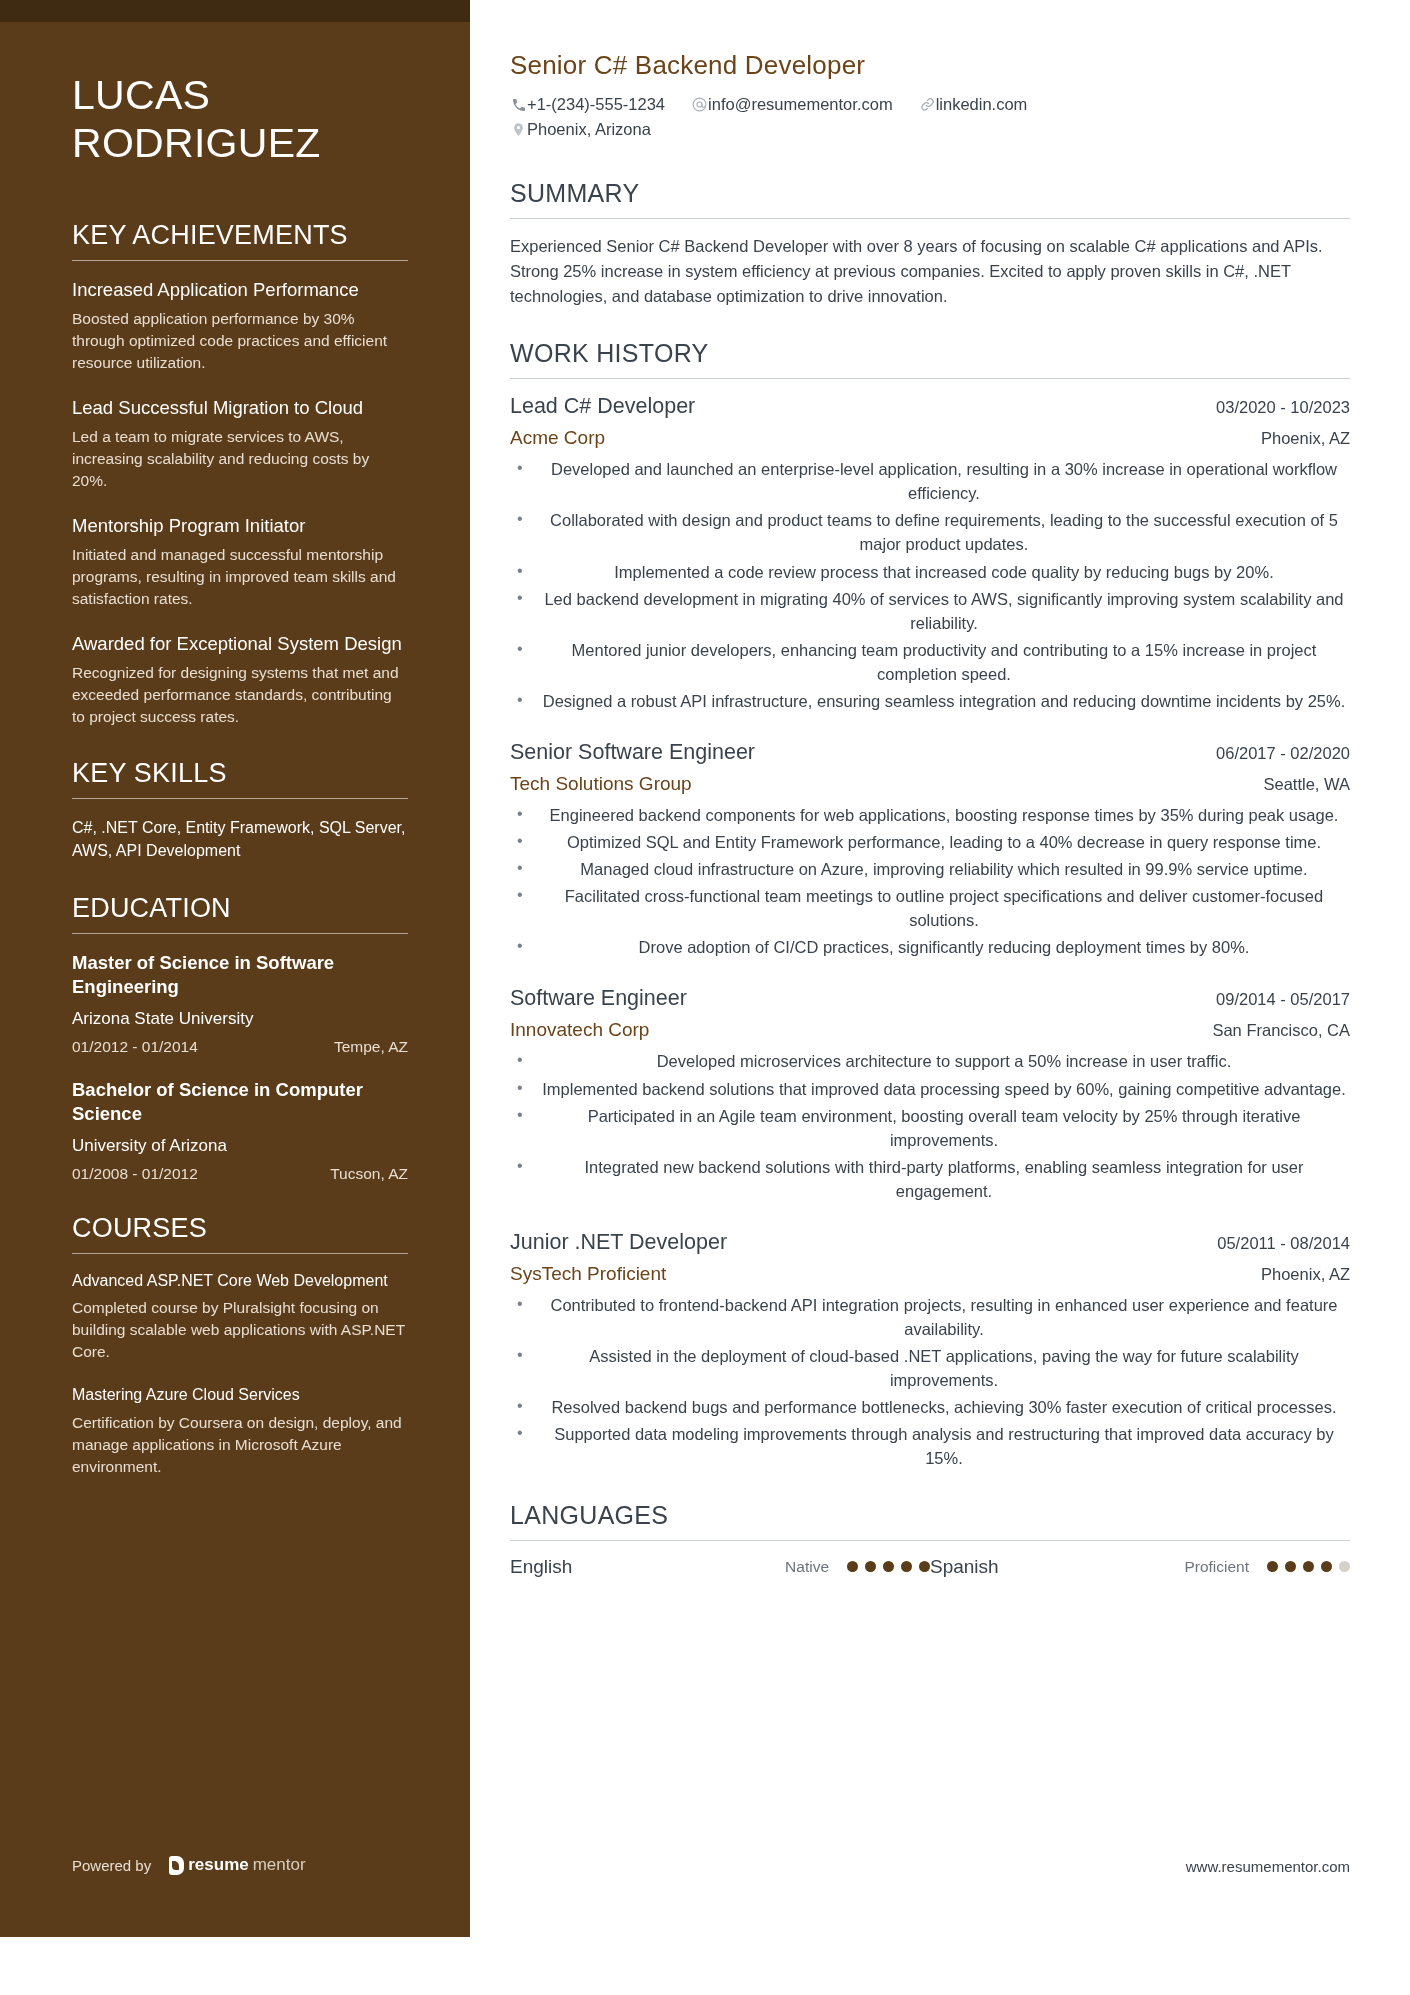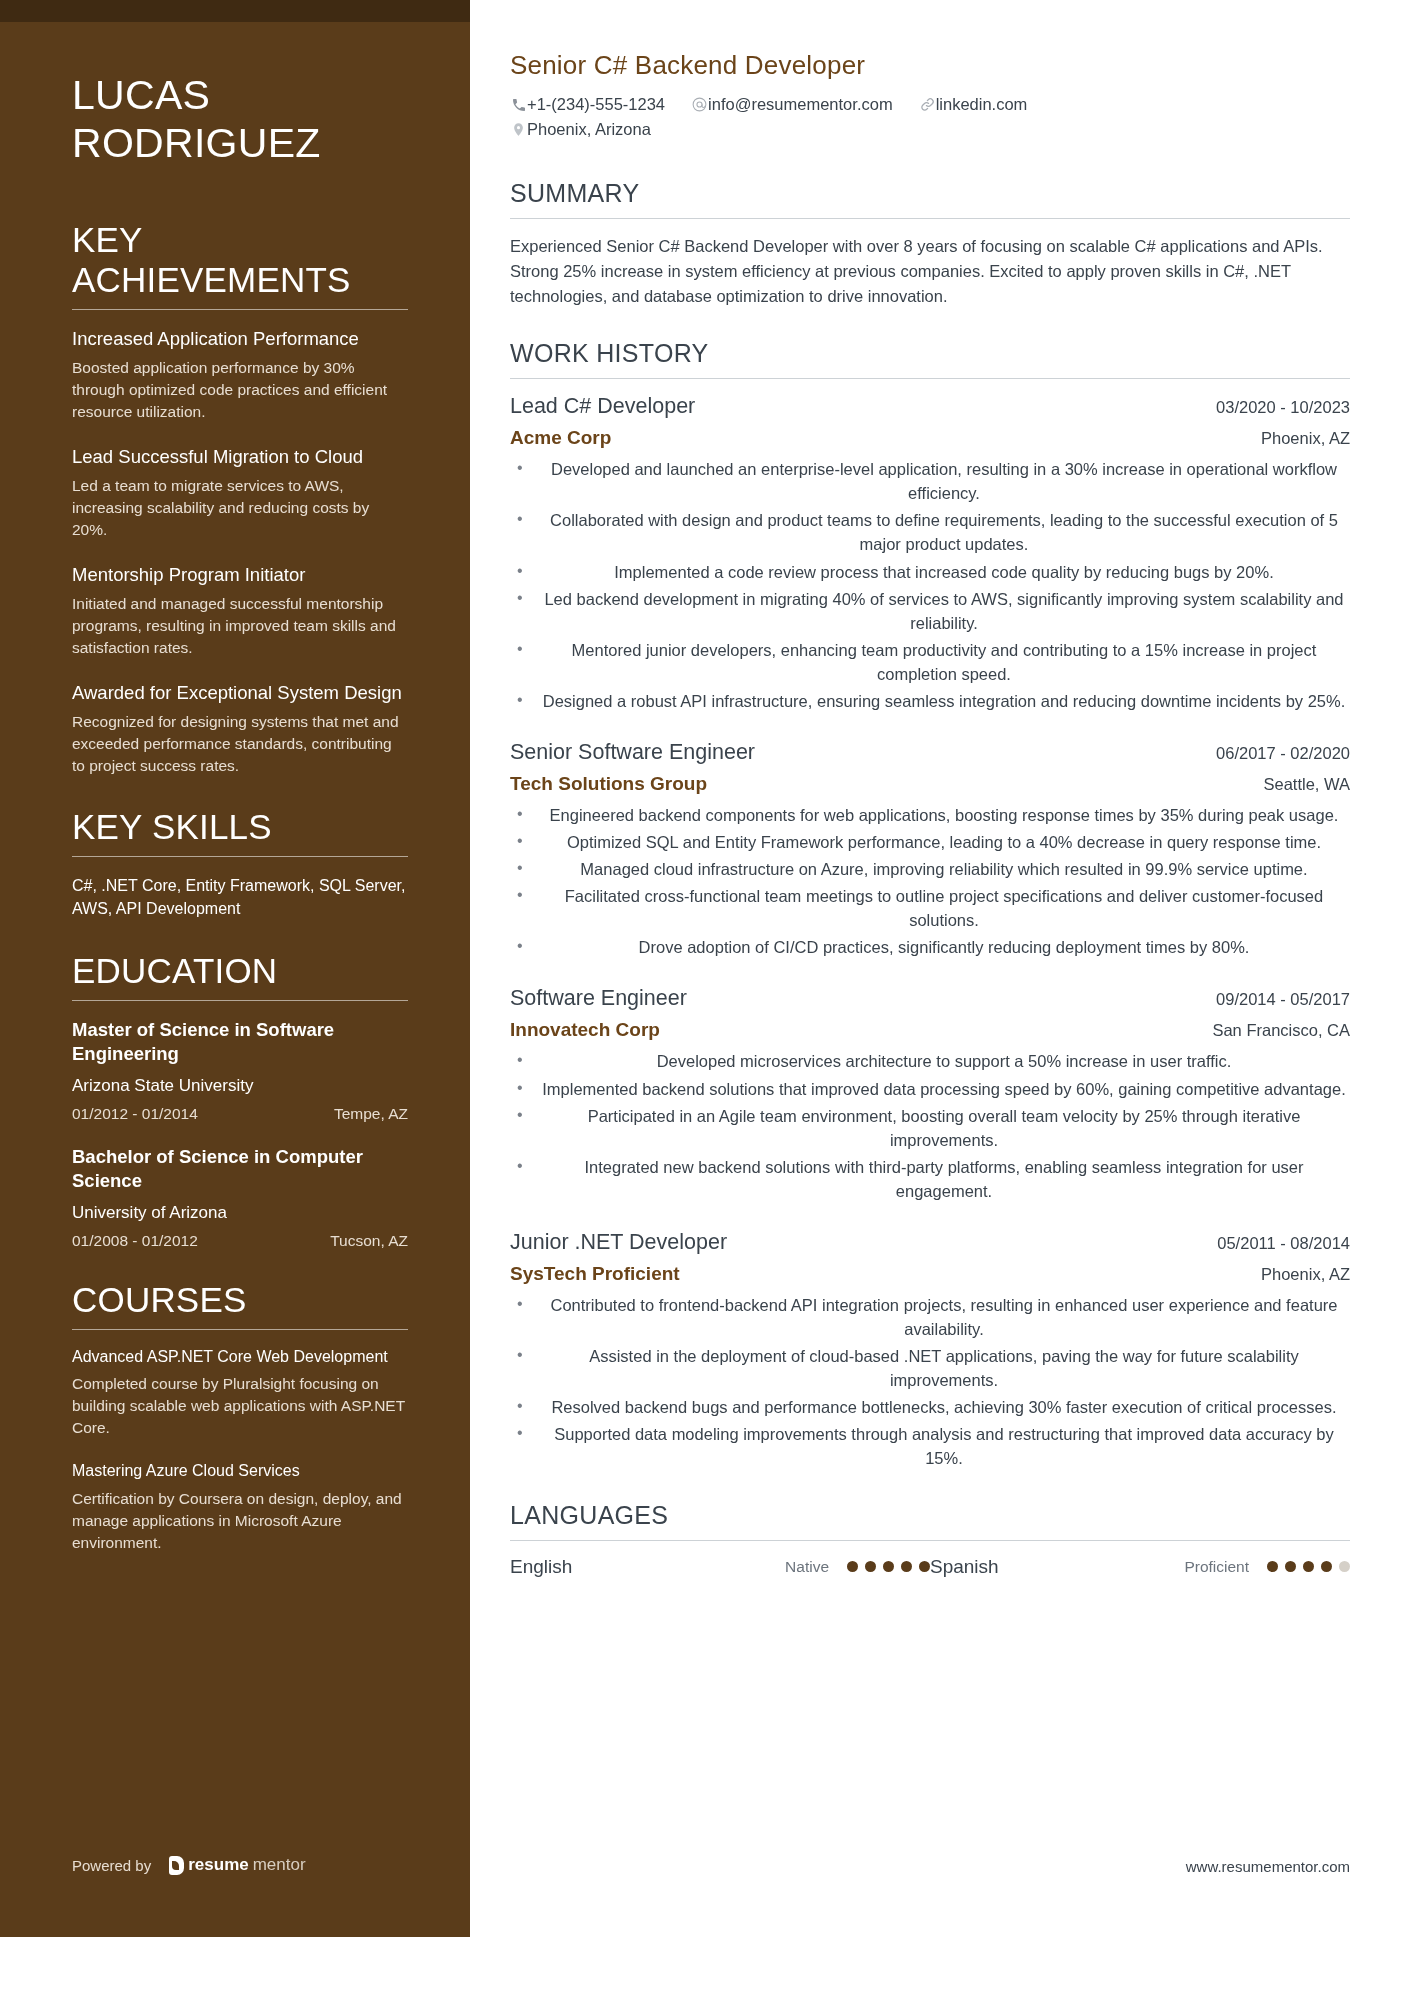--- a/index.html
+++ b/index.html
@@ -36,21 +36,21 @@
   .cand-name {
     font-size: 41px;
     font-weight: 400;
     line-height: 1.17;
     letter-spacing: 0.3px;
     margin-top: 10px;
     margin-bottom: 52px;
     color: #ffffff;
   }
   .side-sec-title {
-    font-size: 35px;
+    font-size: 27px;
     font-weight: 400;
     letter-spacing: 0.2px;
     color: #ffffff;
     padding-bottom: 9px;
     margin-top: 30px;
   }
   .side-rule {
     height: 1px;
     background: rgba(255,255,255,0.55);
     margin-bottom: 17px;
@@ -216,21 +216,21 @@
   }
   .job-sub {
     display: flex;
     justify-content: space-between;
     align-items: baseline;
     margin-bottom: 8px;
   }
   .job-company {
     font-size: 19px;
     color: #6b4419;
-    font-weight: 700;
+    font-weight: 400;
   }
   .job-loc {
     font-size: 16.5px;
     color: #3a434c;
   }
   .bullets { list-style: none; }
   .bullets li {
     position: relative;
     padding-left: 28px;
     font-size: 16.5px;

